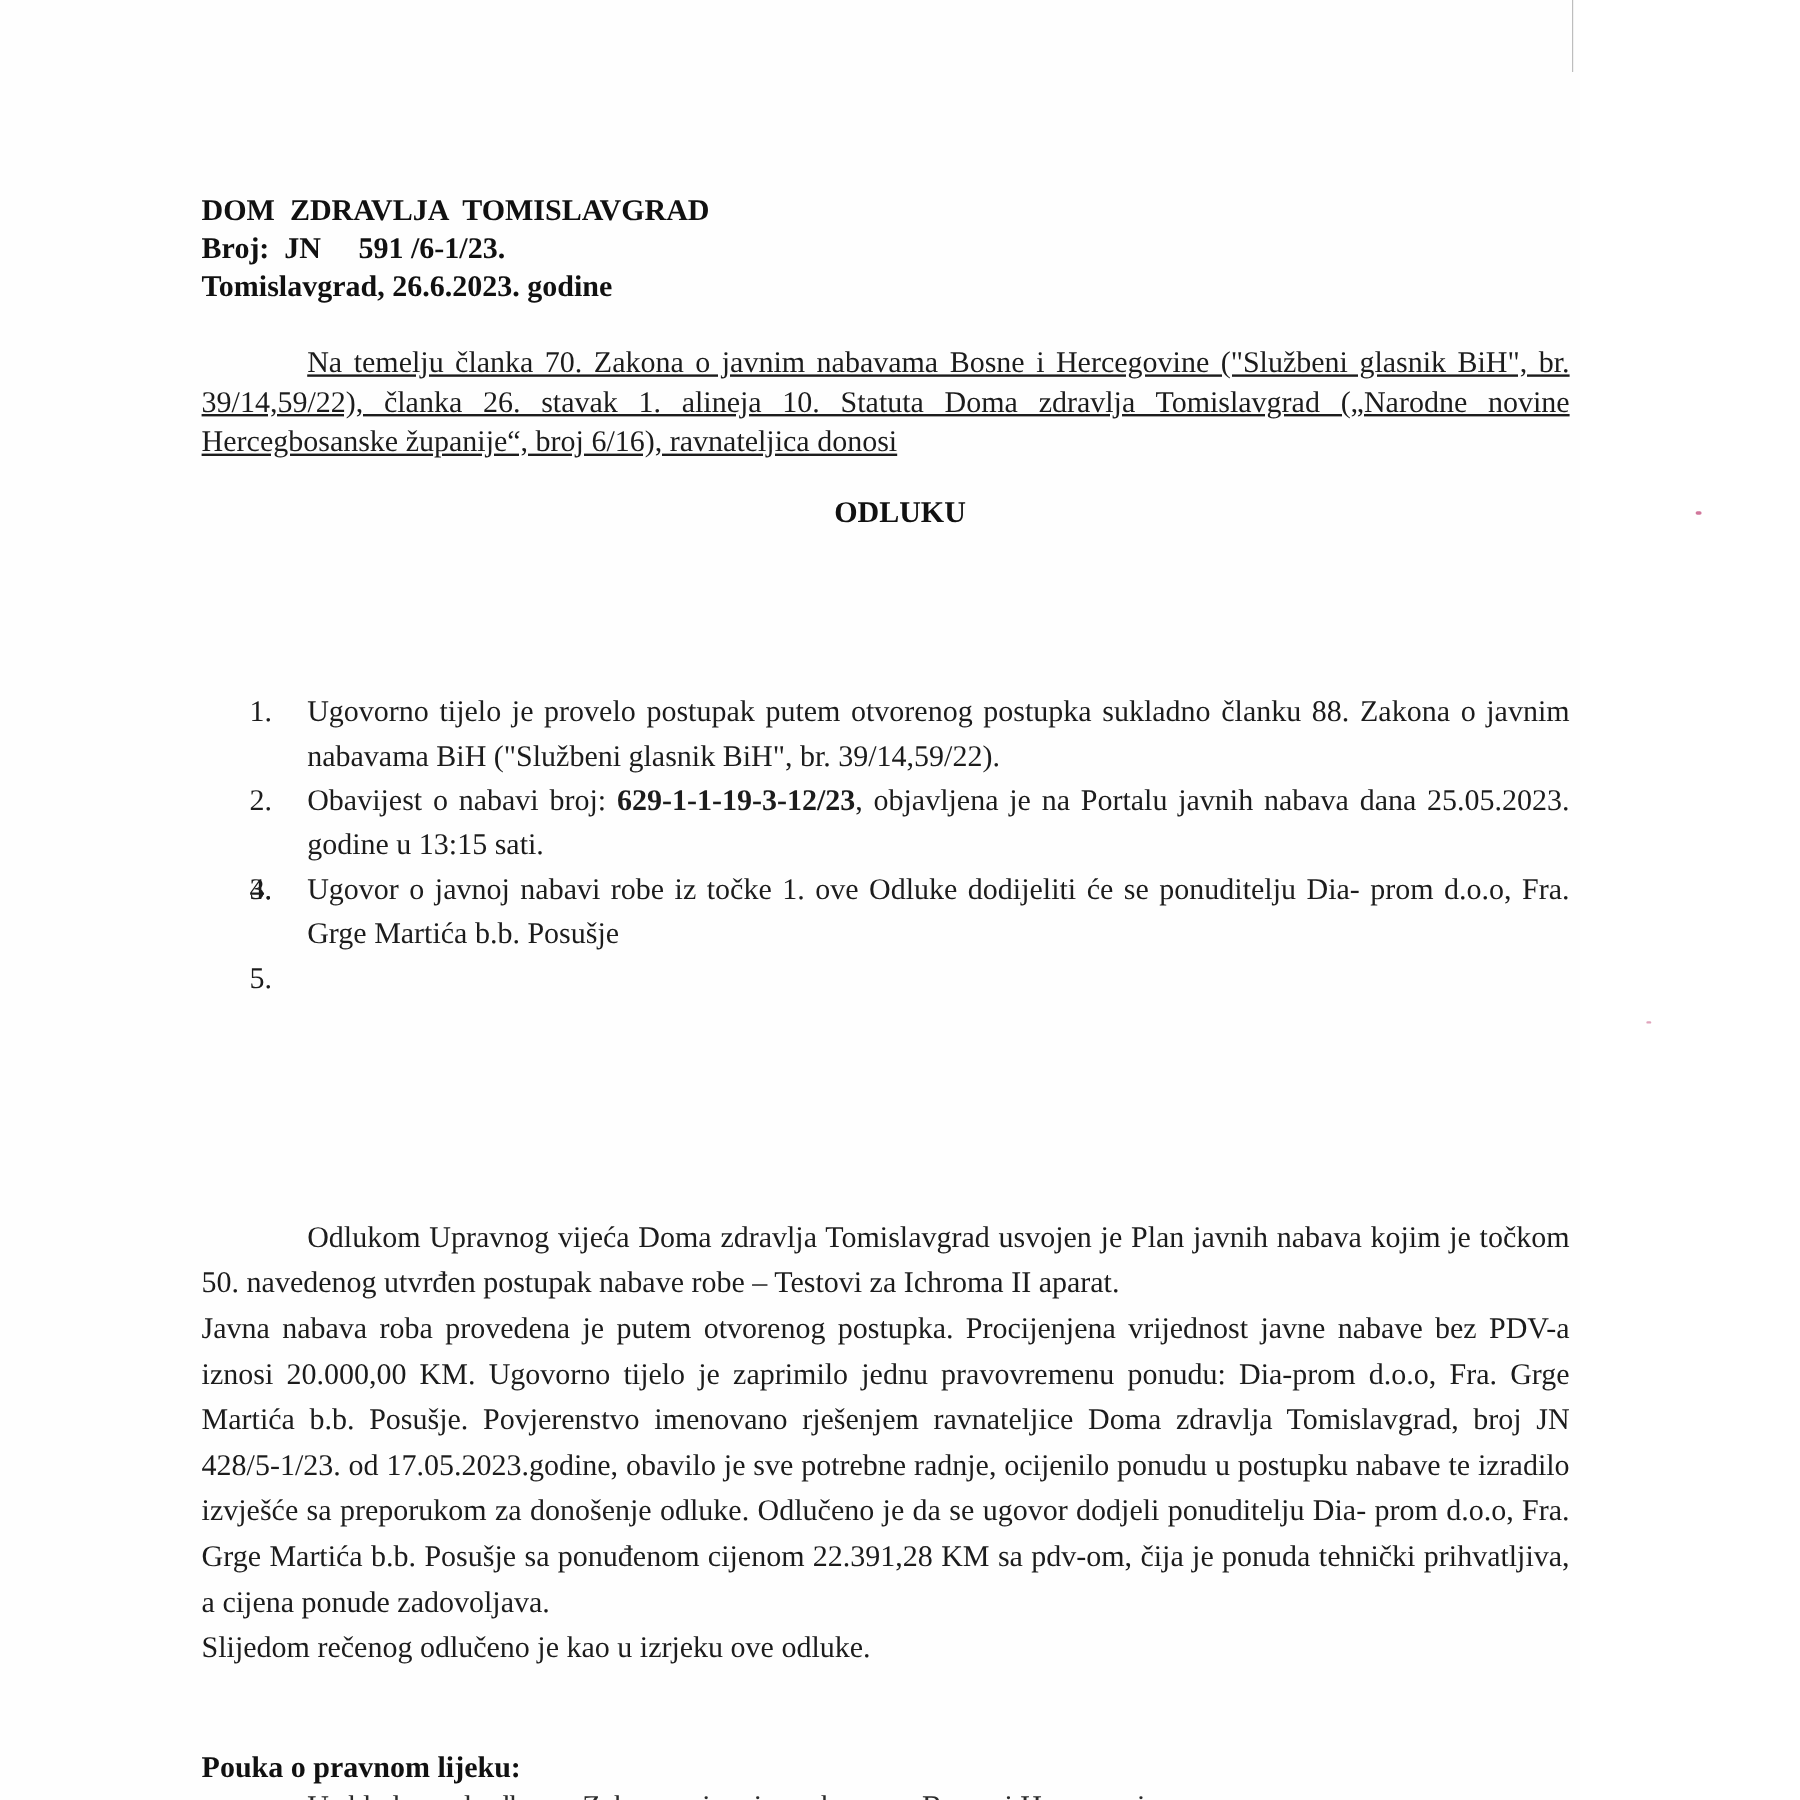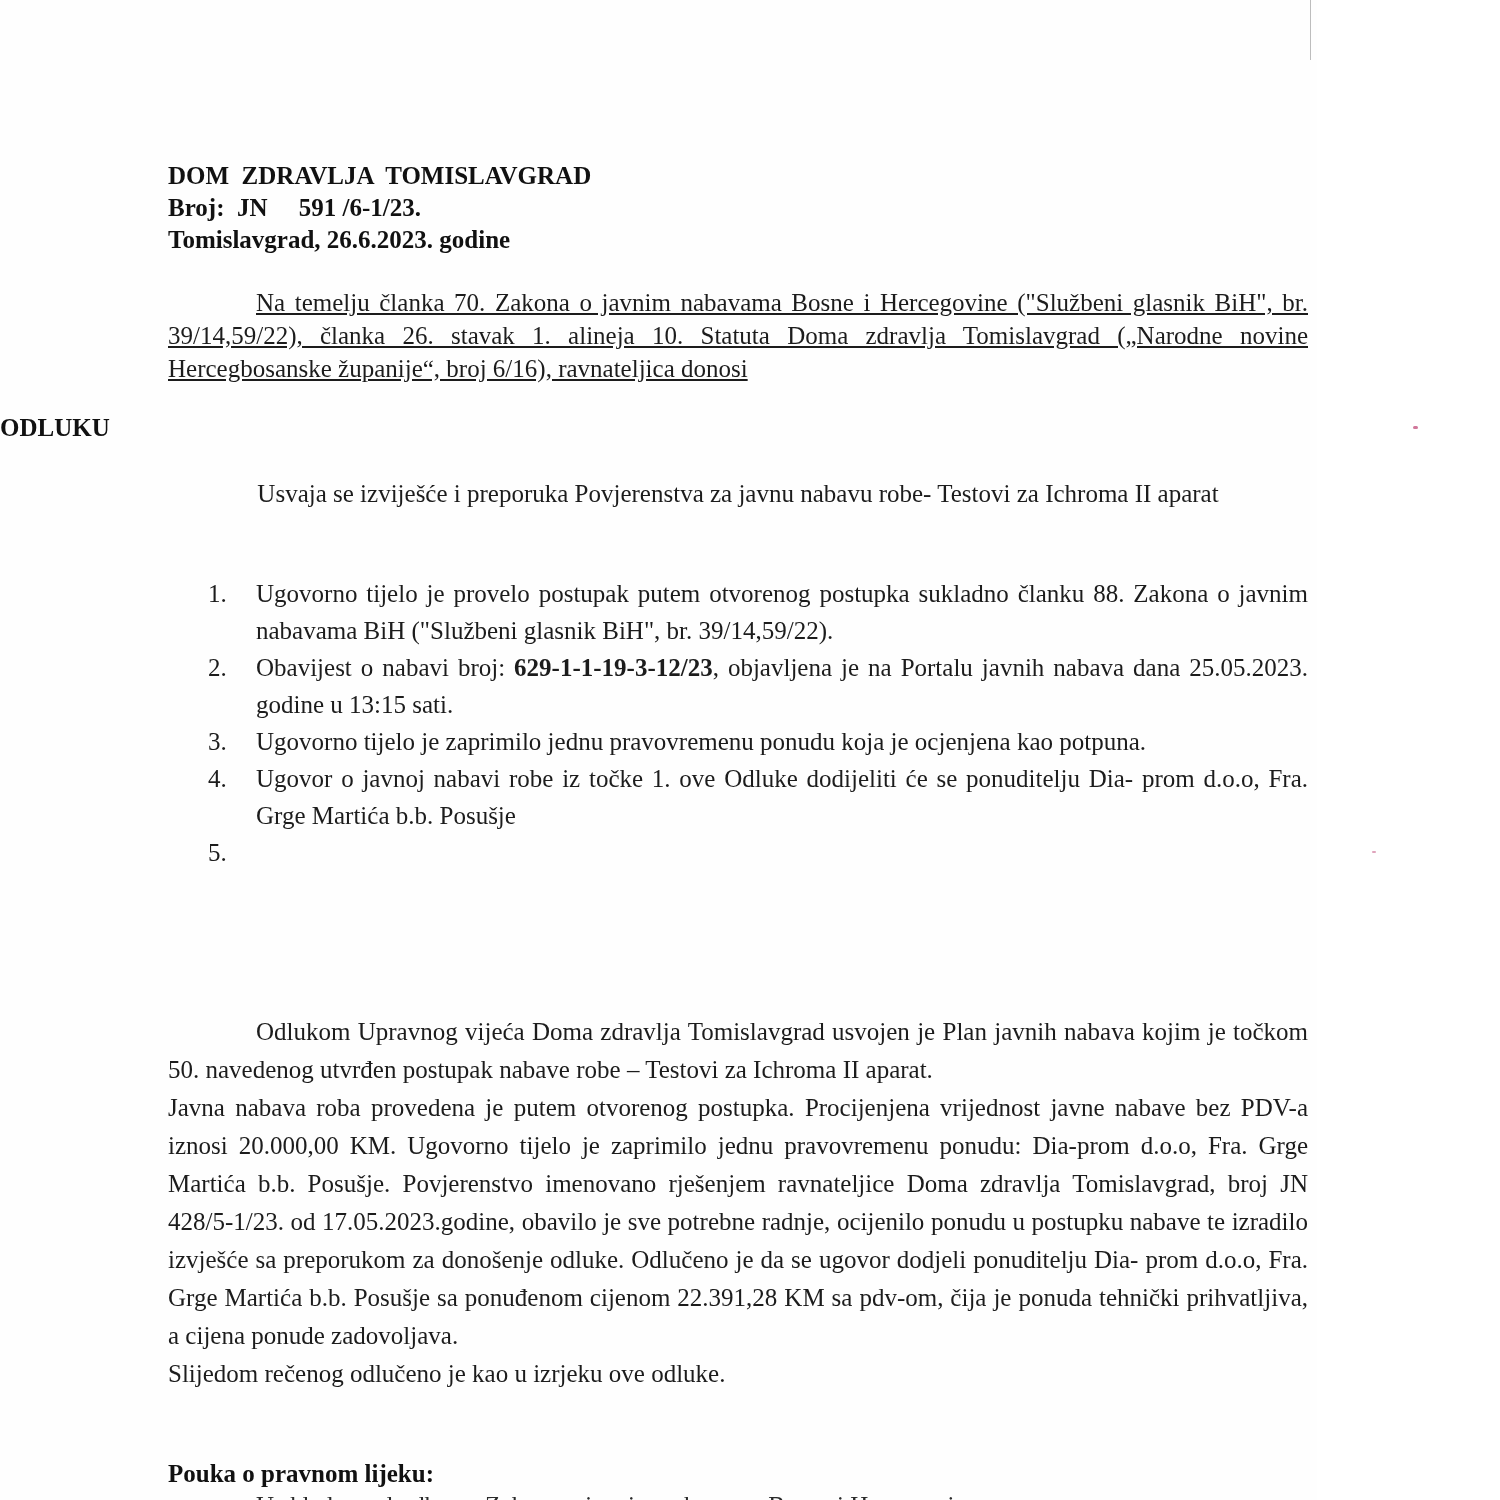--- a/index.html
+++ b/index.html
@@ -56,21 +56,21 @@
     }
     .intro {
       top: 286px;
       text-indent: 88px;
       text-decoration: underline;
     }
     .title-odluku {
       position: absolute;
       left: 0; width: 1500px;
       top: 414px;
-      text-align: left;
+      text-align: center;
       font-weight: bold;
       font-size: 25px;
       color: #111;
     }
     .subtitle {
       position: absolute;
       left: 168px;
       width: 1140px;
       top: 480px;
       text-align: center;
@@ -158,34 +158,32 @@
   <div class="header">
     <div class="line">DOM  ZDRAVLJA  TOMISLAVGRAD</div>
     <div class="line">Broj:  JN     591 /6-1/23.</div>
     <div class="line">Tomislavgrad, 26.6.2023. godine</div>
   </div>
 
   <div class="body-text intro">Na temelju članka 70. Zakona o javnim nabavama Bosne i Hercegovine ("Službeni glasnik BiH", br. 39/14,59/22), članka 26. stavak 1. alineja 10. Statuta Doma zdravlja Tomislavgrad („Narodne novine Hercegbosanske županije“, broj 6/16), ravnateljica donosi</div>
 
   <div class="title-odluku">ODLUKU</div>
 
-  <div class="subtitle">Usvaja se izviješće i preporuka Povjerenstva za javnu nabavu robe- Testovi za Ichroma  II aparat</div>
 
   <ol class="decision-list">
     <li>
       <span class="num">1.</span>
       <span>Ugovorno  tijelo  je provelo  postupak putem otvorenog postupka sukladno članku 88. Zakona o javnim nabavama BiH ("Službeni glasnik BiH", br. 39/14,59/22).</span>
     </li>
     <li>
       <span class="num">2.</span>
       <span>Obavijest o nabavi broj: </span><span class="bold">629-1-1-19-3-12/23</span><span>, objavljena je na Portalu javnih nabava dana 25.05.2023. godine u 13:15 sati.</span>
     </li>
     <li>
       <span class="num">3.</span>
-      <span>Ugovorno tijelo je zaprimilo jednu pravovremenu ponudu koja je ocjenjena kao potpuna.</span>
     </li>
     <li>
       <span class="num">4.</span>
       <span>Ugovor o javnoj  nabavi robe iz točke 1. ove Odluke dodijeliti će se  ponuditelju  Dia- prom d.o.o, Fra. Grge Martića b.b. Posušje</span>
     </li>
     <li>
       <span class="num">5.</span>
     </li>
   </ol>
 

